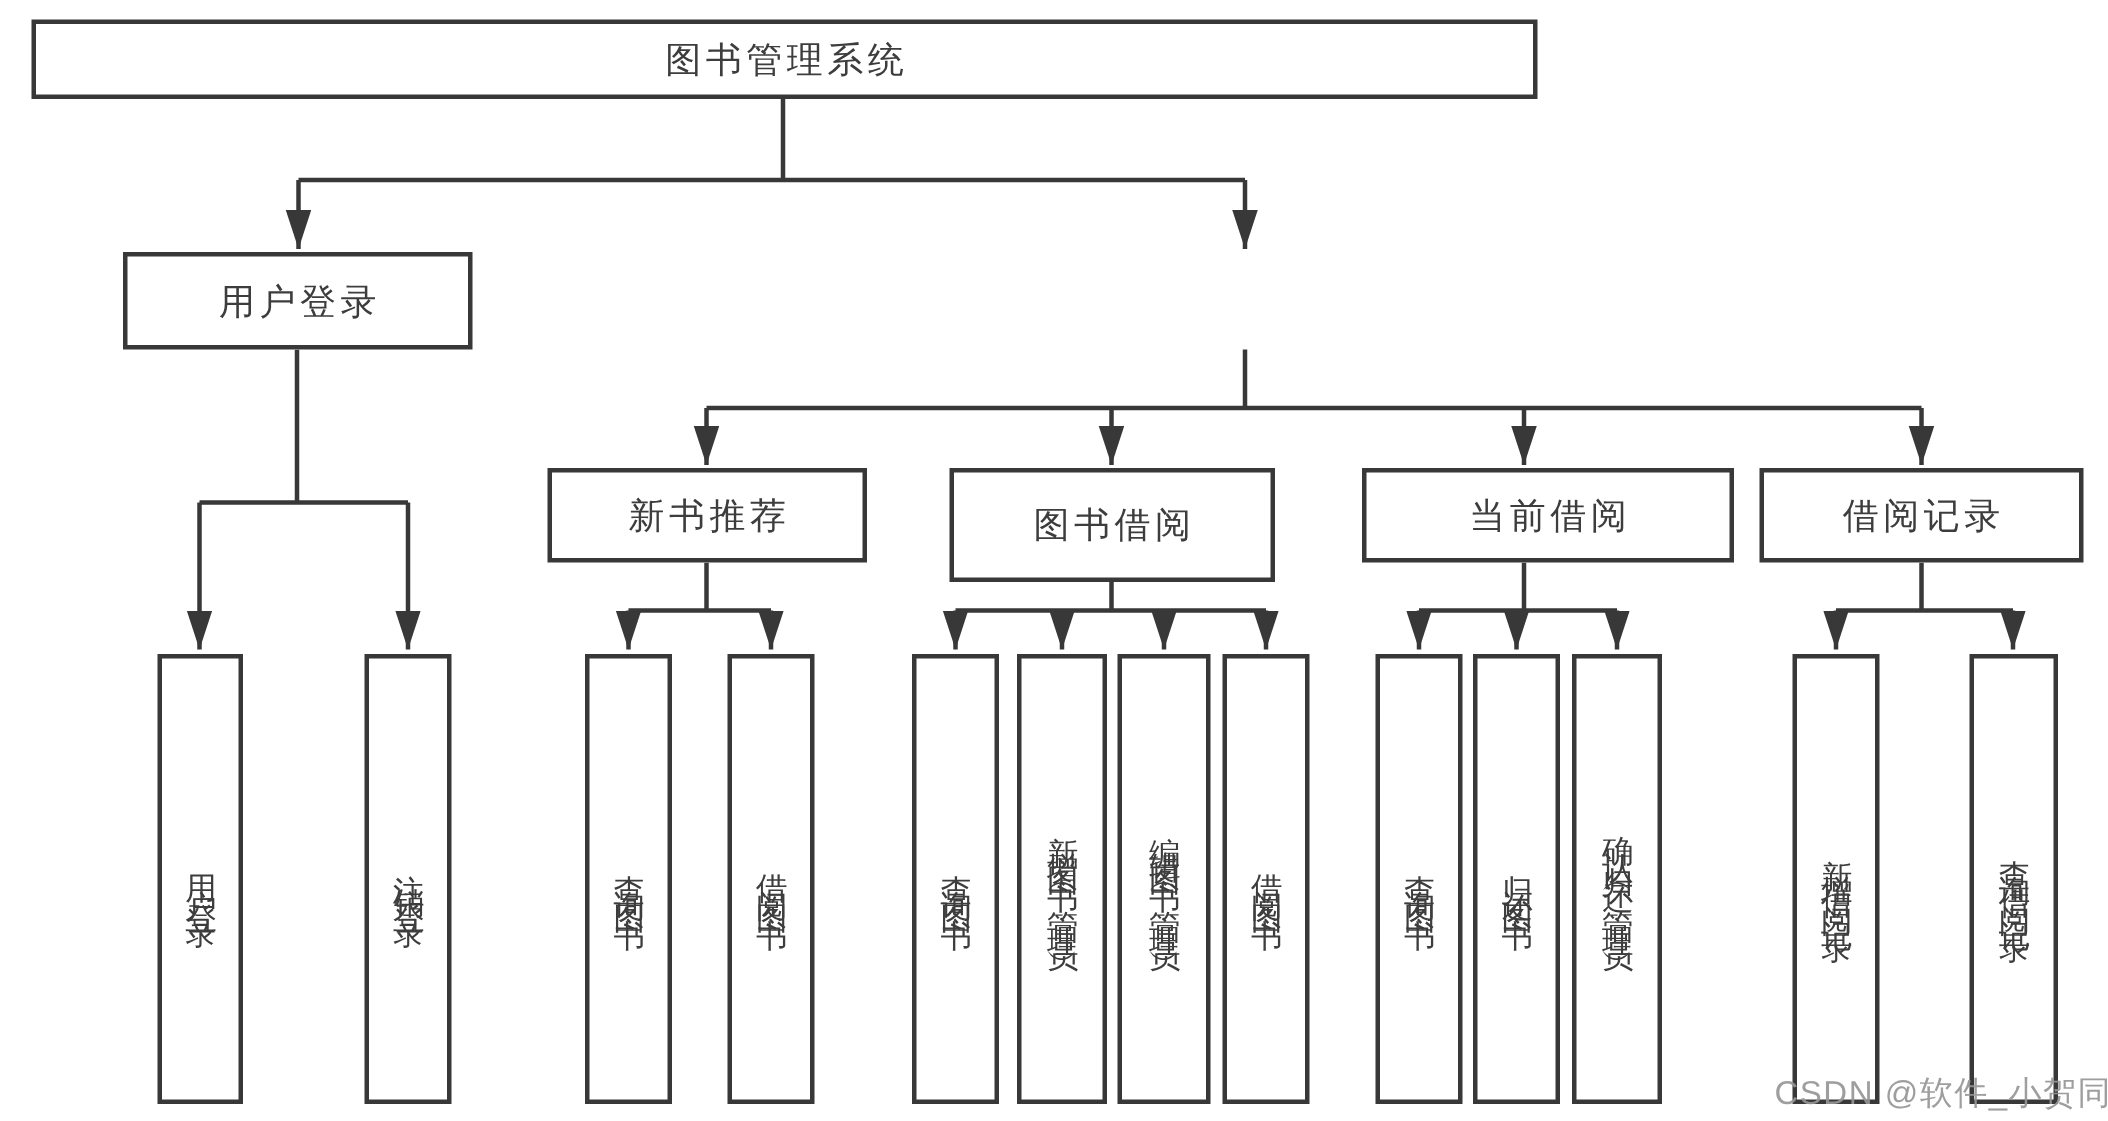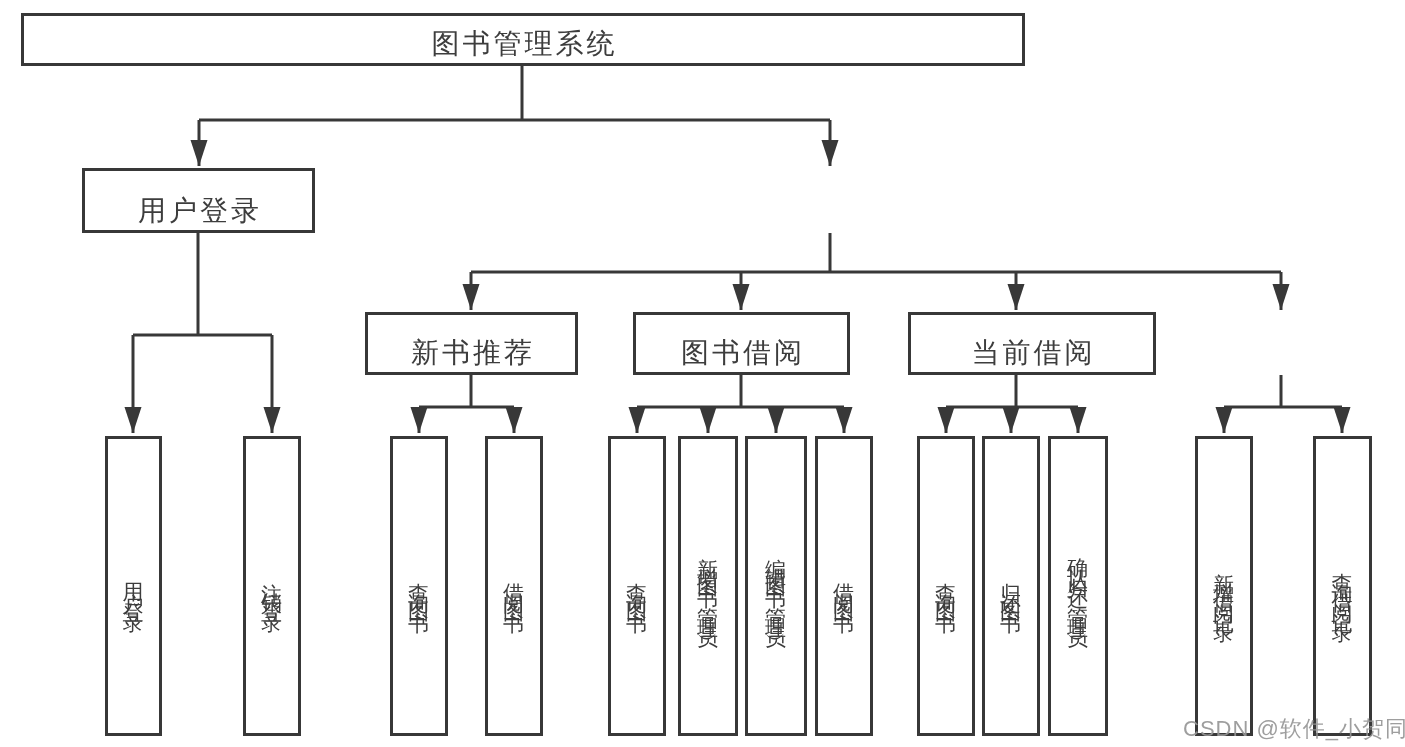--- a/index.html
+++ b/index.html
@@ -20,36 +20,36 @@
   .node {
     position: absolute;
     box-sizing: border-box;
     border: 3px solid #383838;
     background: #ffffff;
     display: flex;
     align-items: center;
     justify-content: center;
     color: #3d3d3d;
   }
-  .hbox { font-size: 28px; letter-spacing: 3px; align-items: flex-end; }
+  .hbox { font-size: 24px; letter-spacing: 3px; }
   .hbox .lbl { text-indent: 3px; white-space: nowrap; }
   .vbox { font-size: 21px; }
   .vbox .lbl {
     writing-mode: vertical-rl;
     text-orientation: mixed;
     letter-spacing: 10px;
     line-height: 1;
     white-space: nowrap;
   }
   
   .n-root   { left: 21px;   top: 13px;  width: 1004px; height: 53px; }
   .n-l2-0   { left: 82px;   top: 168px; width: 233px;  height: 65px; }
   .n-l2-1   { left: 712px;  top: 168px; width: 236px;  height: 65px; }
   .n-l3-0   { left: 365px;  top: 312px; width: 213px;  height: 63px; }
-  .n-l3-1   { left: 633px;  top: 312px; width: 217px;  height: 63px; }
+  .n-l3-1   { left: 633px;  top: 312px; width: 217px;  height: 76px; }
   .n-l3-2   { left: 908px;  top: 312px; width: 248px;  height: 63px; }
   .n-l3-3   { left: 1173px; top: 312px; width: 216px;  height: 63px; }
   .n-leaf   { top: 436px; height: 300px; }
   .n-leaf-0  { left: 105px;  width: 57px; }
   .n-leaf-1  { left: 243px;  width: 58px; }
   .n-leaf-2  { left: 390px;  width: 58px; }
   .n-leaf-3  { left: 485px;  width: 58px; }
   .n-leaf-4  { left: 608px;  width: 58px; }
   .n-leaf-5  { left: 678px;  width: 60px; }
   .n-leaf-6  { left: 745px;  width: 62px; }
@@ -123,20 +123,23 @@
 
   <div class="node hbox n-l3-0">
     <span class="lbl">新书推荐</span>
   </div>
   <div class="node hbox n-l3-1">
     <span class="lbl">图书借阅</span>
   </div>
   <div class="node hbox n-l3-2">
     <span class="lbl">当前借阅</span>
   </div>
+  <div class="node hbox n-l3-3">
+    <span class="lbl">借阅记录</span>
+  </div>
 
   <div class="node vbox n-leaf n-leaf-0">
     <span class="lbl">用户登录</span>
   </div>
   <div class="node vbox n-leaf n-leaf-1">
     <span class="lbl">注销登录</span>
   </div>
   <div class="node vbox n-leaf n-leaf-2">
     <span class="lbl">查询图书</span>
   </div>

